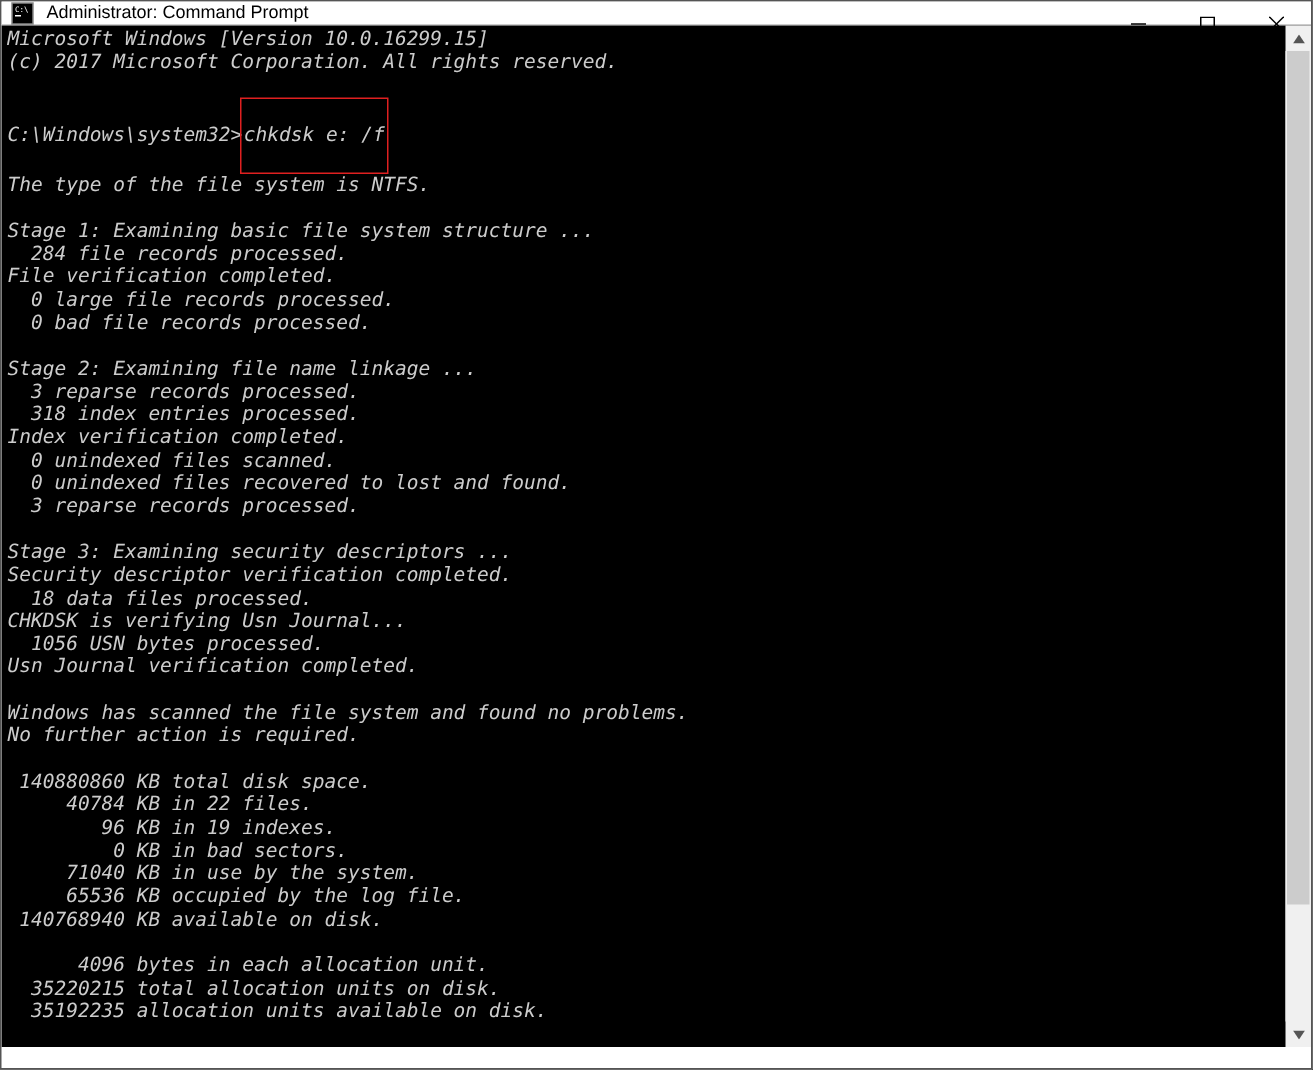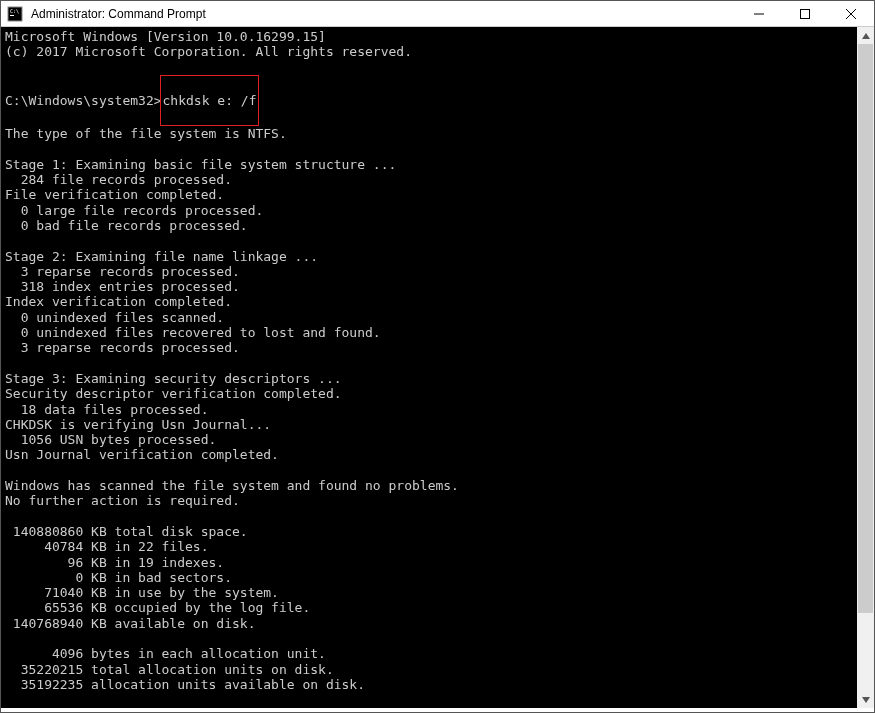--- a/index.html
+++ b/index.html
@@ -5,24 +5,24 @@
     * { margin: 0; padding: 0; box-sizing: border-box; }
     body {
       font-family: "Segoe UI", Tahoma, sans-serif;
       background: #fff;
       width: 875px;
       height: 713px;
       overflow: hidden;
       border: 1px solid #555;
     }
     .titlebar {
-      height: 26px;
+      height: 16px;
       background: #fff;
       display: flex;
-      align-items: center;
+      align-items: flex-start;
       border-bottom: 1px solid #ccc;
     }
     .titlebar-icon {
       width: 16px; height: 16px;
       margin: 0 6px;
       display: flex; align-items: center; justify-content: center;
     }
     .titlebar-icon svg { width: 16px; height: 16px; }
     .titlebar-title {
       font-size: 12px;
@@ -35,20 +35,21 @@
       width: 46px; height: 30px;
       display: flex; align-items: center; justify-content: center;
       font-size: 10px;
       color: #000;
       cursor: pointer;
     }
     .terminal-wrap {
       height: calc(100% - 30px);
       background: #000;
       display: flex;
+      font-style: italic;
     }
     .terminal {
       flex: 1;
       padding: 2px 4px;
       font-family: Consolas, "Lucida Console", monospace;
       font-size: 13px;
       line-height: 15.3px;
       color: #ccc;
       white-space: pre;
       overflow: hidden;

